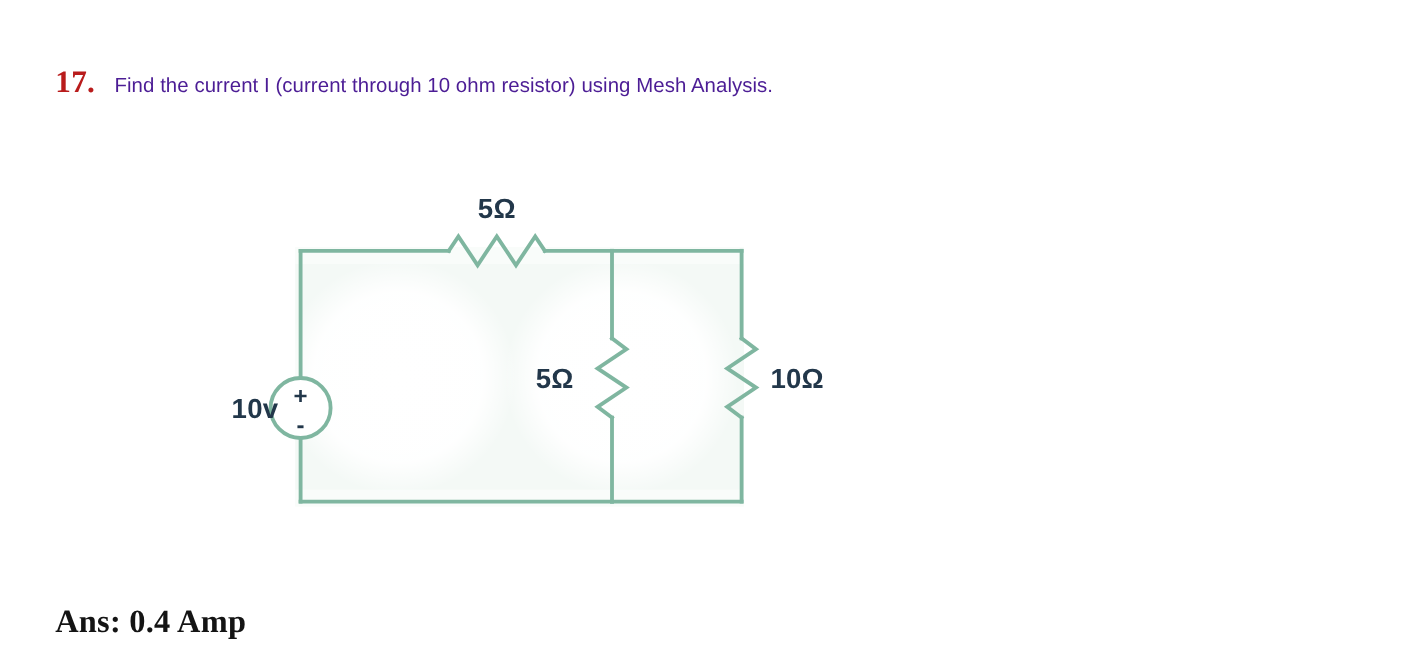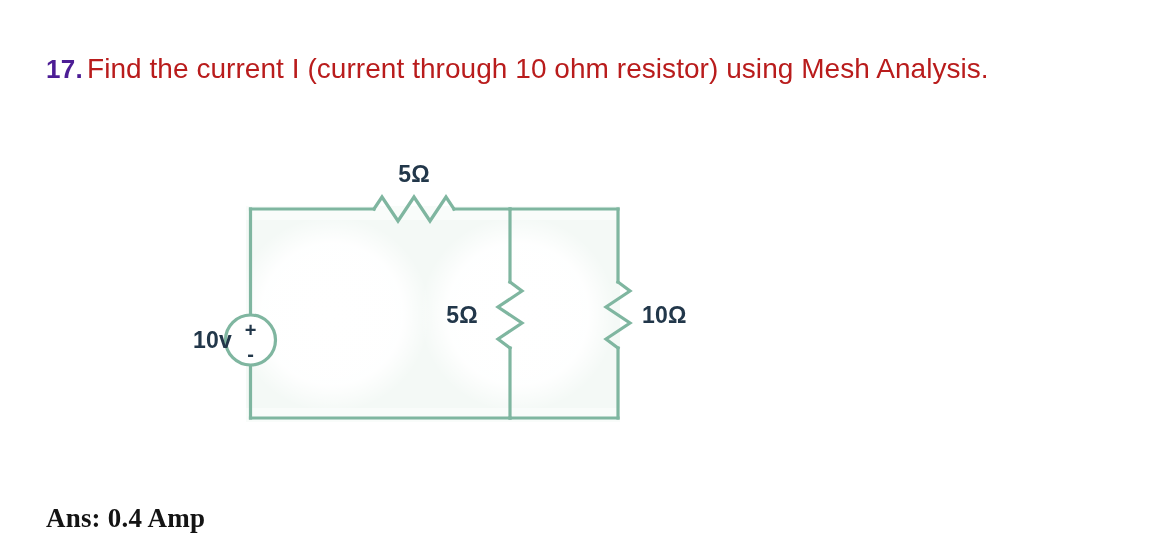--- a/index.html
+++ b/index.html
@@ -20,33 +20,33 @@
   #question-line {
     position: absolute;
     left: 46px;
     top: 30px;
     width: 1090px;
     display: flex;
     align-items: baseline;
     white-space: nowrap;
   }
   #question-number {
-    font-family: Liberation Sans, sans-serif;
+    font-family: Liberation Serif, serif;
     font-size: 26px;
     font-weight: 700;
-    color: #4c1d95;
+    color: #b91c1c;
     letter-spacing: 0.3px;
     margin-top: 24px;
   }
   #question-text {
     font-family: "Liberation Sans", sans-serif;
-    font-size: 28px;
+    font-size: 17px;
     font-weight: 400;
-    color: #b91c1c;
-    margin-left: 4px;
+    color: #4c1d95;
+    margin-left: 16px;
     letter-spacing: 0.05px;
   }
 
   
   #circuit-figure {
     position: absolute;
     left: 120px;
     top: 150px;
     width: 620px;
     height: 300px;

